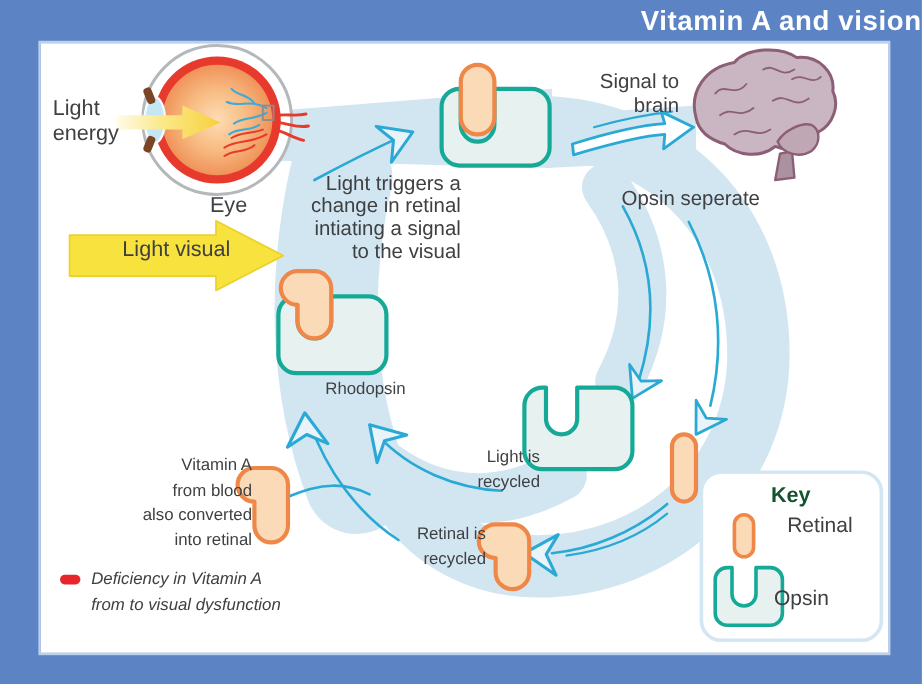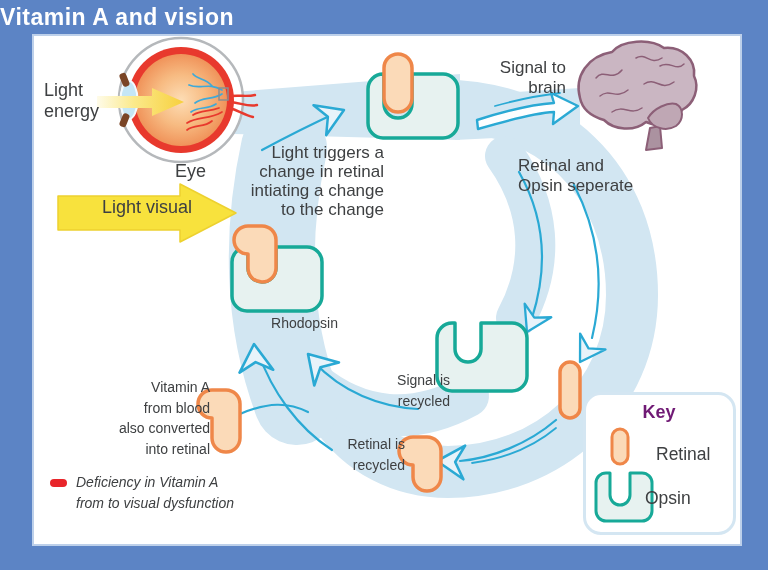--- a/index.html
+++ b/index.html
@@ -1,29 +1,29 @@
 <!DOCTYPE html>
 <html><head>
 <meta charset="utf-8">
 <style>
   html,body{margin:0;padding:0;background:#5c84c5;}
   #app{position:relative;width:768px;height:570px;overflow:hidden;
        background:#5c84c5;font-family:"Liberation Sans","DejaVu Sans",sans-serif;}
   .title{position:absolute;left:0;top:0;width:768px;height:34px;line-height:34px;
-         text-align:left;color:#ffffff;font-size:23px;font-weight:bold;letter-spacing:.5px;}
+         text-align:right;color:#ffffff;font-size:23px;font-weight:bold;letter-spacing:.5px;}
   .panel{position:absolute;left:34px;top:36px;width:706px;height:508px;background:#ffffff;
          outline:2px solid #bdd0ea;}
   .panel svg{position:absolute;left:0;top:0;}
   .t{position:absolute;color:#3e4042;font-size:17px;line-height:19px;}
   .c{text-align:right;}
   .t18{font-size:14px;line-height:21px;}
   .keybox{position:absolute;left:583px;top:392px;width:153px;height:143px;background:#ffffff;
           border:3.5px solid #d4e6f2;border-radius:18px;box-sizing:border-box;}
   .keytitle{position:absolute;left:0;top:7px;width:146px;text-align:center;
-            font-weight:bold;font-size:18px;color:#701a75;}
+            font-weight:bold;font-size:18px;color:#14532d;}
   .keylabel{position:absolute;font-size:17.5px;color:#3e4042;}
   .defrow{position:absolute;left:50px;top:472px;display:flex;}
   .defdash{width:17px;height:8px;border-radius:4px;background:#e8252a;margin:7px 9px 0 0;flex:none;}
 </style>
 </head>
 <body>
 
 <div id="app">
 
   <div class="title">Vitamin A and vision</div>
@@ -141,38 +141,37 @@
     <div>energy</div>
   </div>
 
   <div class="t c" style="left:150px;top:162px;width:56px;font-size:18px;">Eye</div>
 
   <div class="t c" style="left:68px;top:198px;width:124px;font-size:18px;">Light visual</div>
 
   <div class="t c" style="left:224px;top:143px;width:160px;">
     <div>Light triggers a</div>
     <div>change in retinal</div>
-    <div>intiating a change</div>
-    <div>to the change</div>
+    <div>intiating a signal</div>
+    <div>to the visual</div>
   </div>
 
   <div class="t c" style="left:466px;top:58px;width:100px;line-height:19.5px;">
     <div>Signal to</div>
     <div>brain</div>
   </div>
 
   <div class="t" style="left:518px;top:156px;line-height:20px;">
-    <div>Retinal and</div>
     <div>Opsin seperate</div>
   </div>
 
   <div class="t c t18" style="left:218px;top:313px;width:120px;">Rhodopsin</div>
 
   <div class="t c t18" style="left:342px;top:370px;width:108px;line-height:20.5px;">
-    <div>Signal is</div>
+    <div>Light is</div>
     <div>recycled</div>
   </div>
 
   <div class="t c t18" style="left:295px;top:434px;width:110px;">
     <div>Retinal is</div>
     <div>recycled</div>
   </div>
 
   <div class="t c t18" style="left:70px;top:377px;width:140px;line-height:20.5px;">
     <div>Vitamin A</div>
@@ -188,17 +187,17 @@
       <div>from to visual dysfunction</div>
     </div>
   </div>
 
   <div class="keybox">
     <div class="keytitle">Key</div>
     <svg width="146" height="136" viewBox="0 0 146 136" style="position:absolute;left:0;top:0;">
       <rect x="26" y="34" width="16" height="35" rx="8" fill="#fbdab8" stroke="#ef8749" stroke-width="3"></rect>
       <path d="M 20,78 L 24,78 L 24,100 A 10,10 0 0 0 44,100 L 44,78 L 56,78 A 10,10 0 0 1 66,88 L 66,116 A 10,10 0 0 1 56,126 L 20,126 A 10,10 0 0 1 10,116 L 10,88 A 10,10 0 0 1 20,78 Z" fill="#e7f2f0" stroke="#17a998" stroke-width="3" stroke-linejoin="round"></path>
     </svg>
-    <div class="keylabel" style="left:70px;top:49px;">Retinal</div>
+    <div class="keylabel" style="left:70px;top:32px;">Retinal</div>
     <div class="keylabel" style="left:59px;top:93px;">Opsin</div>
   </div>
 
 </div>
 
 </body></html>

